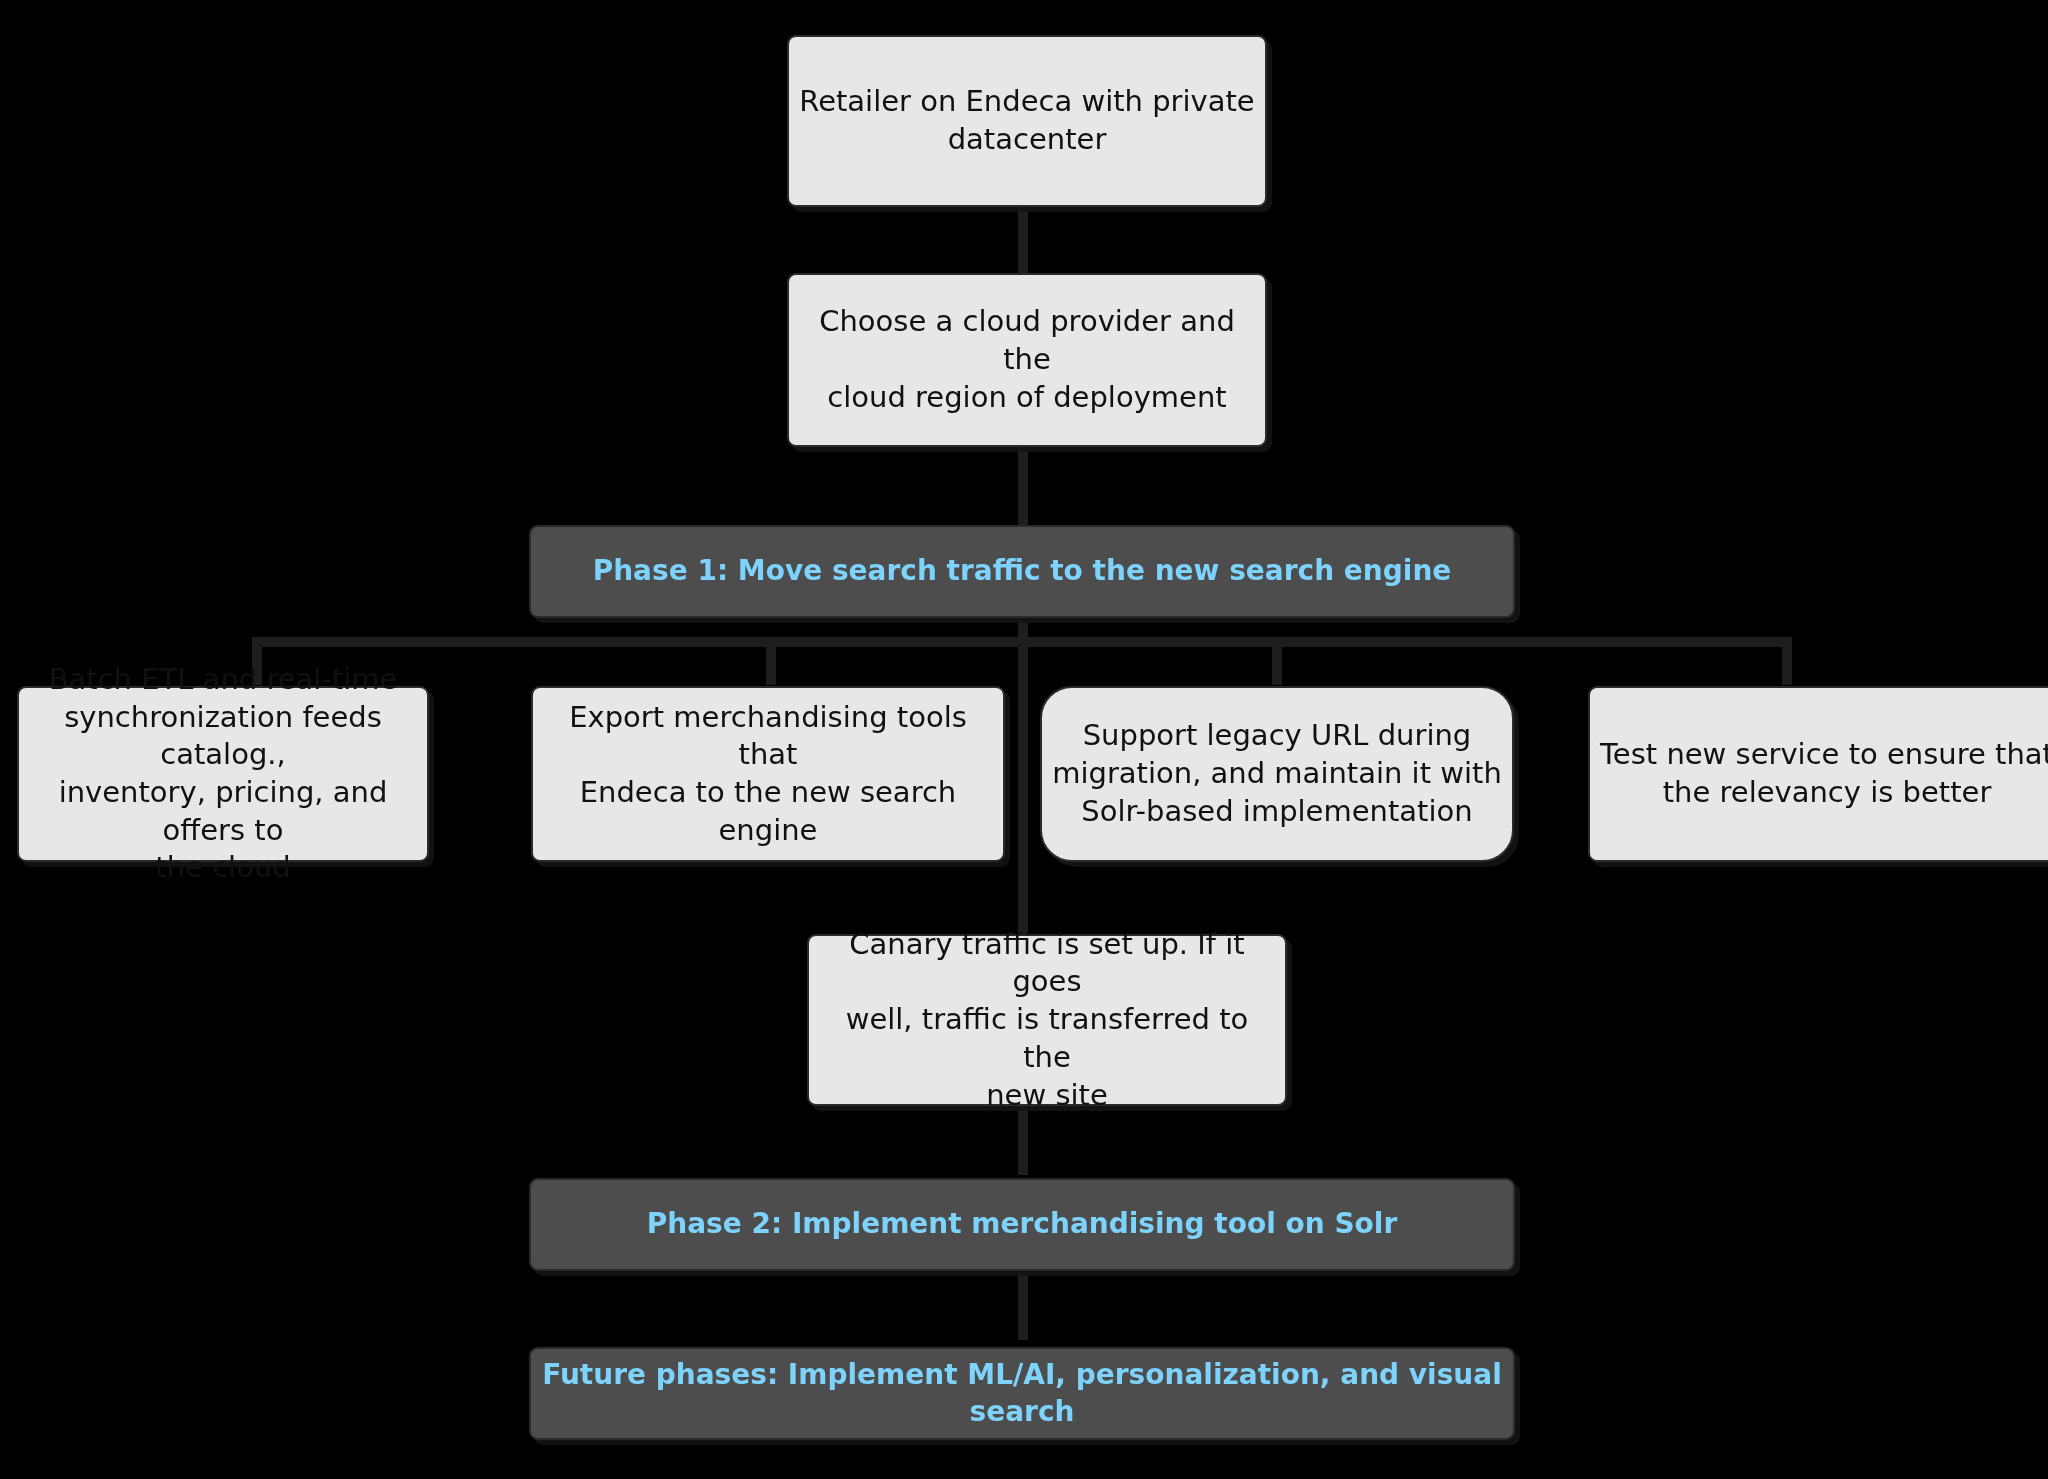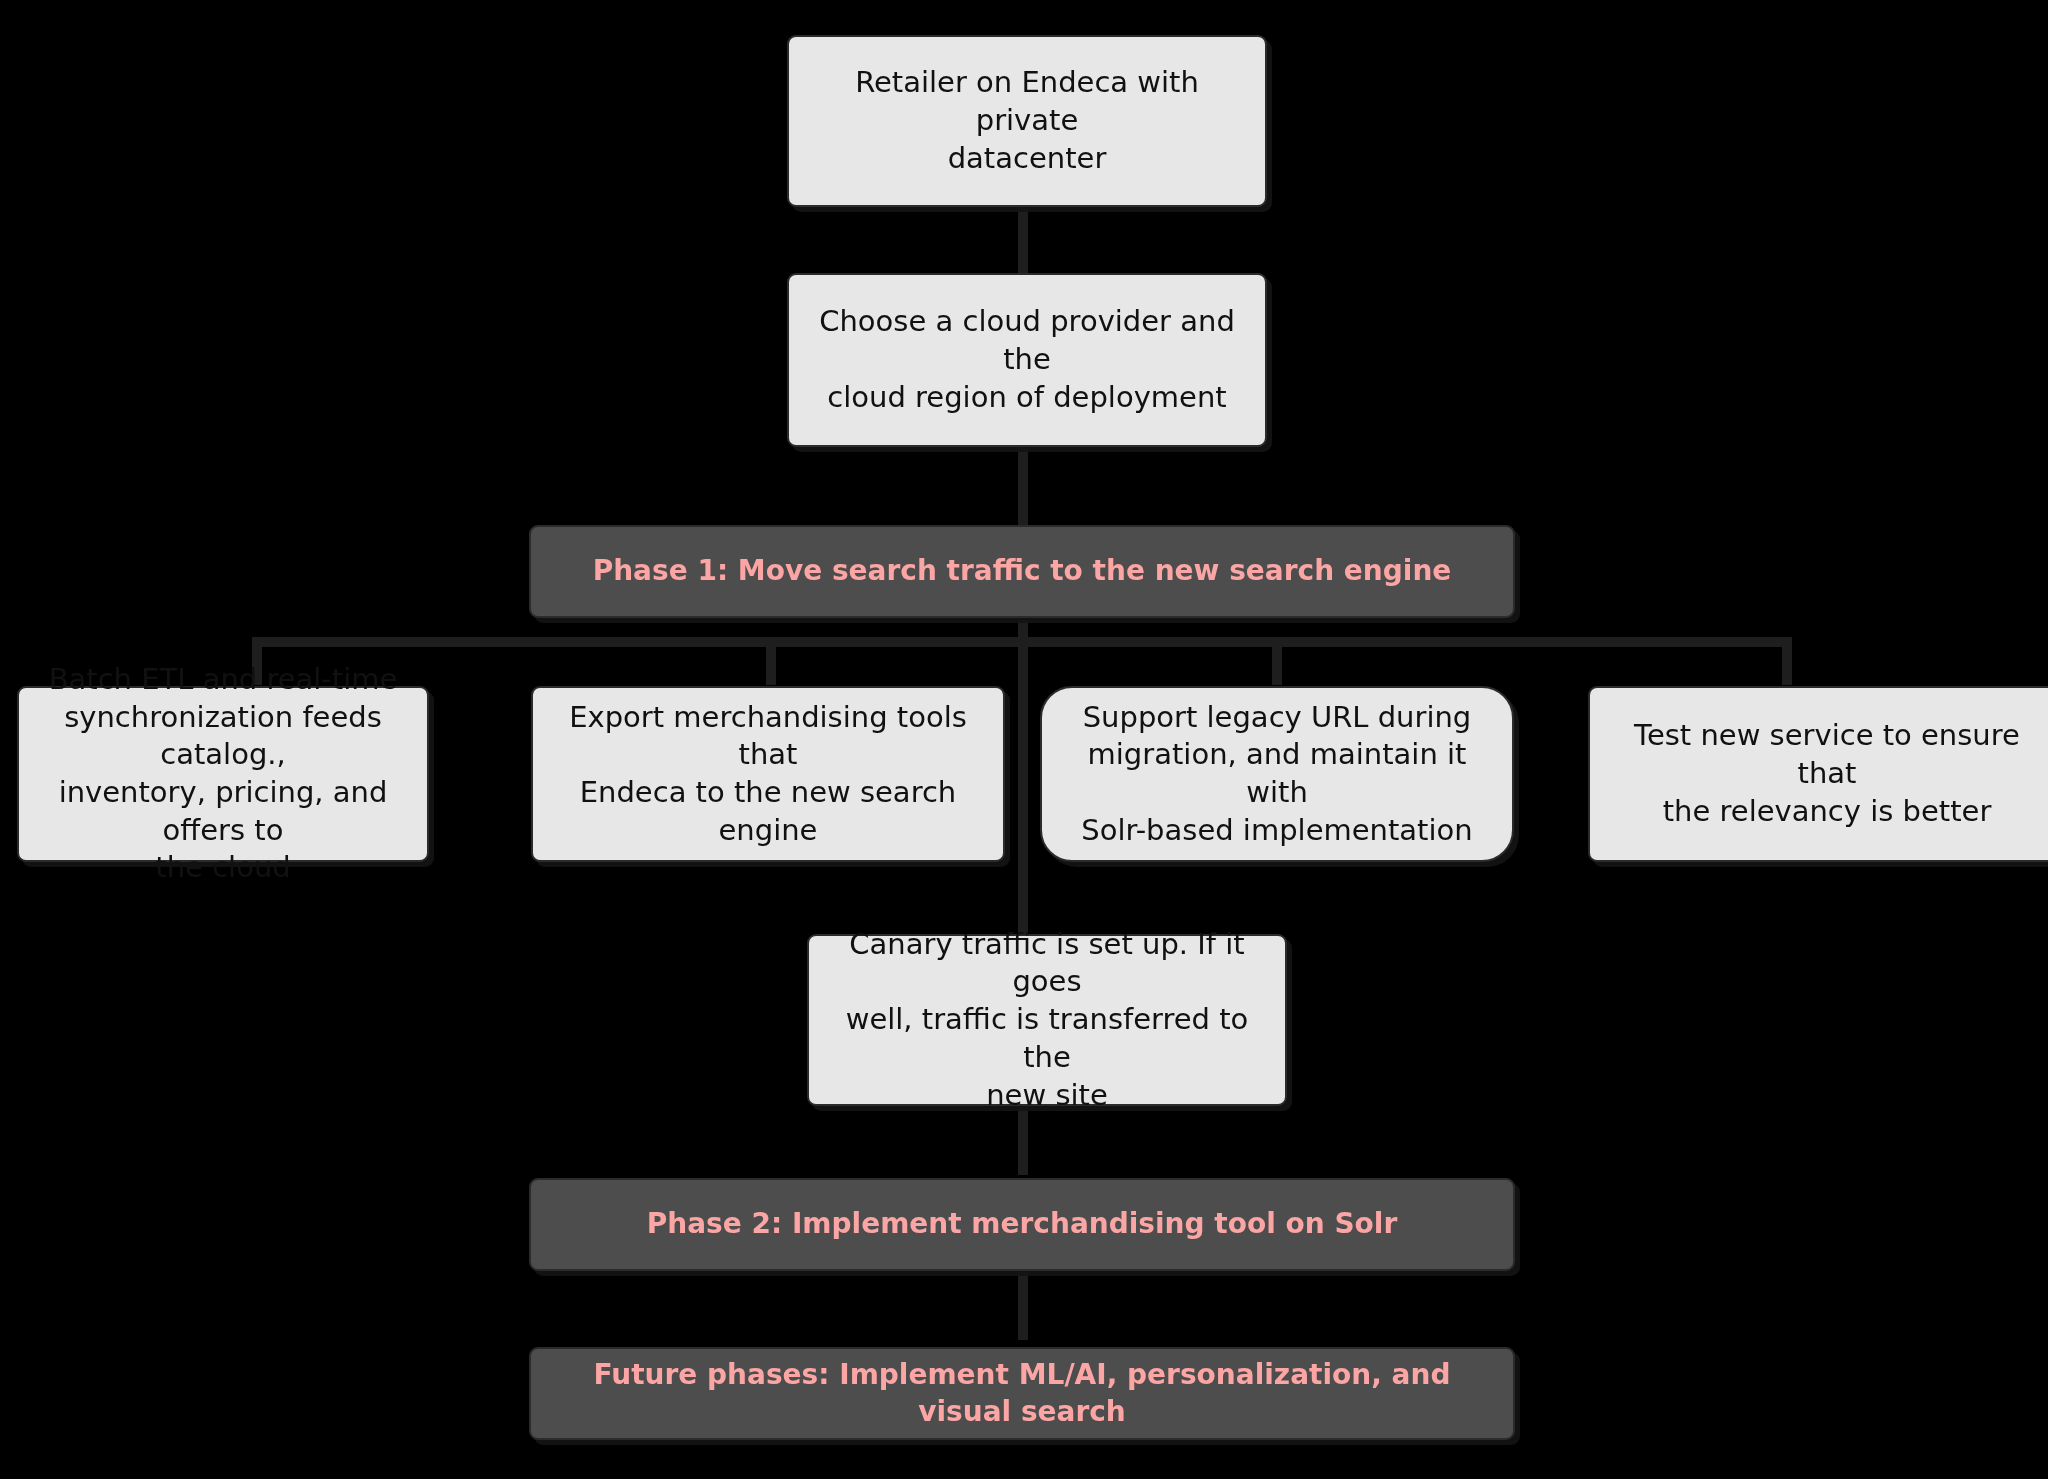--- a/index.html
+++ b/index.html
@@ -42,29 +42,29 @@
     border: 2px solid #2b2b2b;
     color: #111111;
     font-size: 29px;
     line-height: 1.30;
     font-weight: 400;
     box-shadow: 5px 5px 0 0 rgba(20,20,20,0.92);
   }
   .node-phase {
     background: #4d4d4d;
     border: 2px solid #2b2b2b;
-    color: #fca5a5;
+    color: #7dd3fc;
     font-size: 28px;
     line-height: 1.30;
     font-weight: 700;
     box-shadow: 5px 5px 0 0 rgba(20,20,20,0.92);
   }
   .node-label {
     display: block;
-    padding: 0 28px;
+    padding: 0 9px;
     white-space: pre-line;
   }
 </style>
 </head>
 <body>
 
 <div id="stage">
 
   <svg id="wires" viewBox="0 0 2048 1479">
     <g fill="#1e1e1e">

